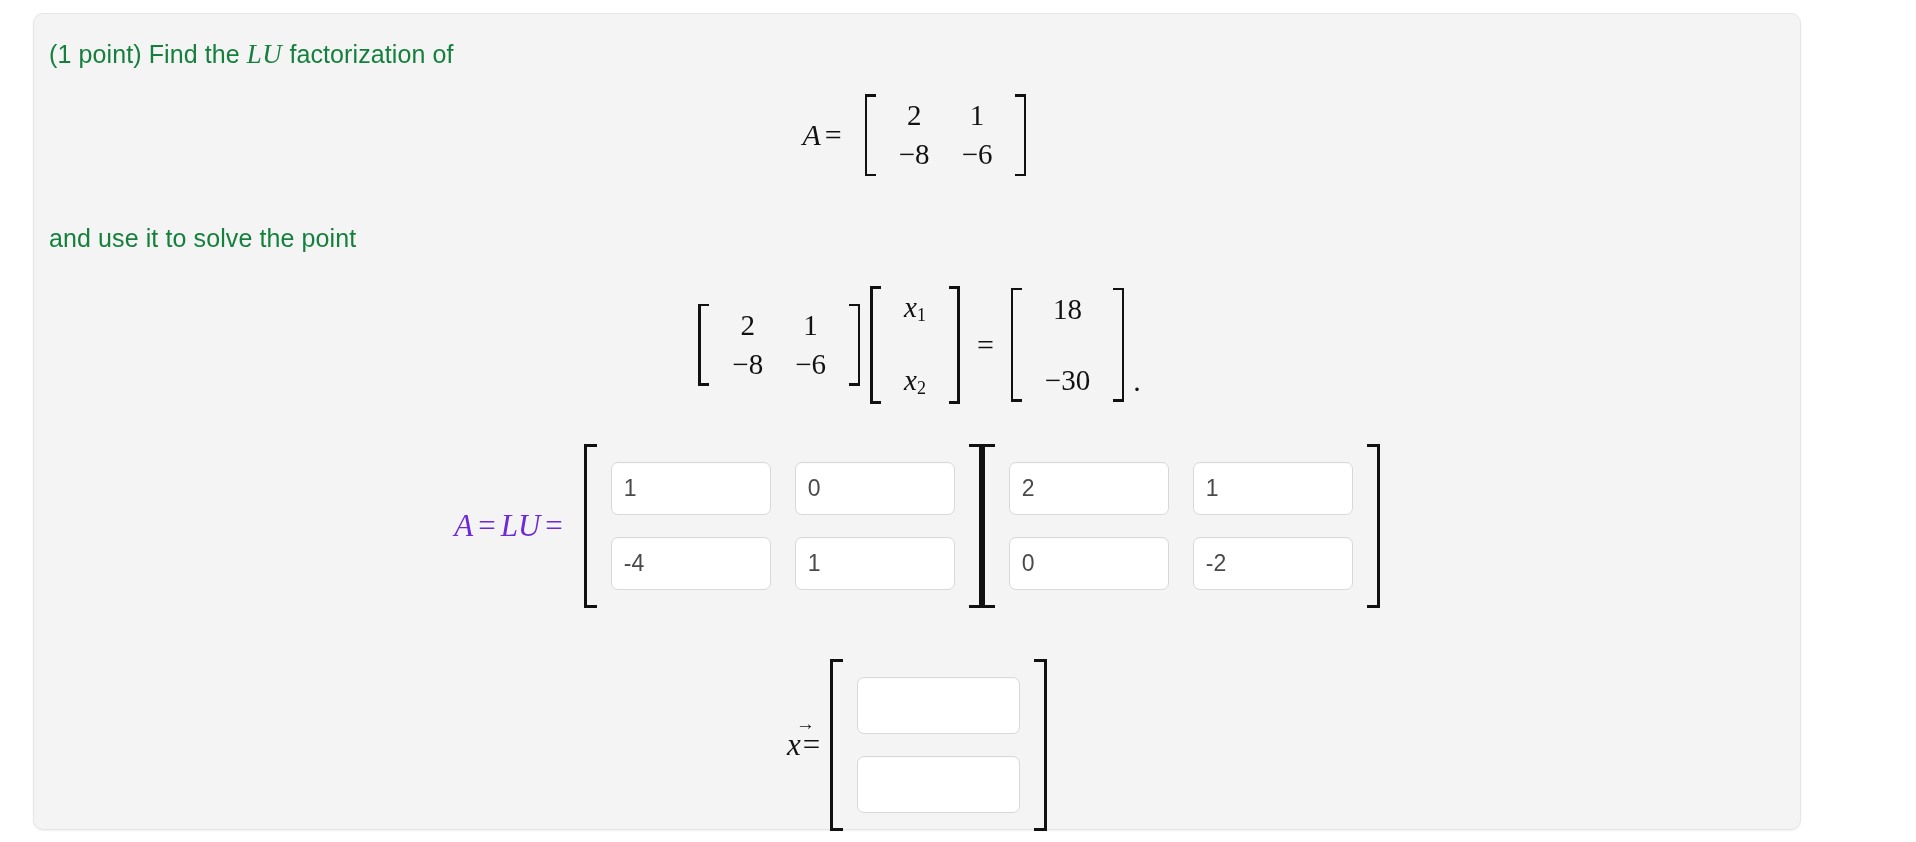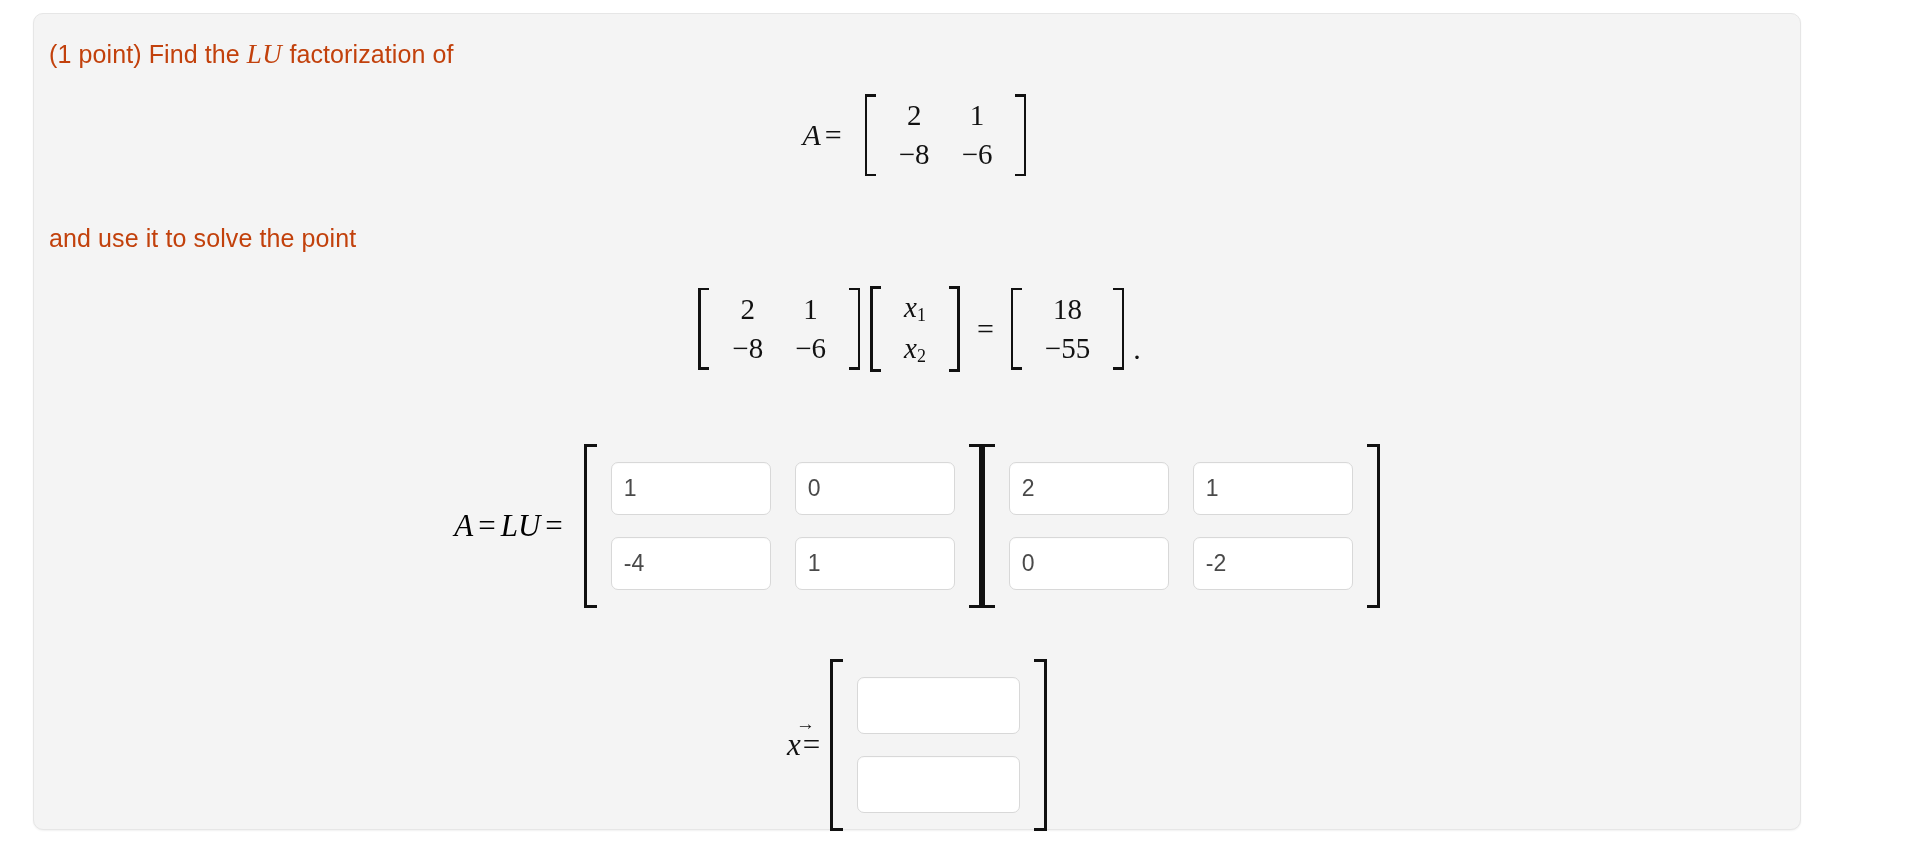--- a/index.html
+++ b/index.html
@@ -28,21 +28,21 @@
     background: #f4f4f4;
     border: 1px solid #e6e6e6;
     border-radius: 10px;
     box-shadow: 0 1px 2px rgba(0,0,0,0.06);
     box-sizing: border-box;
   }
 
   .prompt-text {
     position: absolute;
     font-size: 25px;
-    color: #c2410c;
+    color: #15803d;
     letter-spacing: 0.1px;
     white-space: nowrap;
   }
   .prompt-line-1 { left: 15px; top: 25px; }
   .prompt-line-2 { left: 15px; top: 210px; }
 
   .mathit {
     font-family: "Liberation Serif", serif;
     font-style: italic;
     font-size: 27px;
@@ -114,21 +114,21 @@
     font-size: 29px;
     color: #111;
     padding: 2px 6px;
   }
   .mgrid .cell {
     text-align: center;
     padding: 3px 16px;
     white-space: nowrap;
   }
   .mgrid.cols2 { grid-template-columns: auto auto; }
-  .mgrid.cols1 { grid-template-columns: auto; }
+  .mgrid.cols1 { grid-template-columns: auto; gap: 32px; }
 
   .var-sub {
     font-style: italic;
   }
   .var-sub sub {
     font-style: normal;
     font-size: 0.62em;
     vertical-align: -0.22em;
   }
 
@@ -153,21 +153,21 @@
     display: flex;
     align-items: center;
   }
   .row-lu { left: 0; top: 430px; width: 100%; justify-content: center; }
   .row-x  { left: 0; top: 645px; width: 100%; justify-content: center; }
 
   .answer-label {
     font-family: "Liberation Serif", serif;
     font-style: italic;
     font-size: 31px;
-    color: #000000;
+    color: #6d28d9;
     margin-right: 16px;
     white-space: nowrap;
   }
   .answer-label .op { font-style: normal; margin: 0 5px; }
 
   .vec-label {
     position: relative;
     font-family: "Liberation Serif", serif;
     font-size: 31px;
     color: #111;
@@ -296,21 +296,21 @@
       </span>
 
       <span class="eq-sign">=</span>
 
       <span class="matrix">
         <span class="bracket left">
             <span class="foot"></span>
           </span>
         <span class="mgrid cols1">
           <span class="cell">18</span>
-          <span class="cell">−55</span>
+          <span class="cell">−30</span>
         </span>
         <span class="bracket right">
             <span class="foot"></span>
           </span>
       </span>
 
       <span class="period">.</span>
     </div>
 
     <div class="answer-row row-lu">

